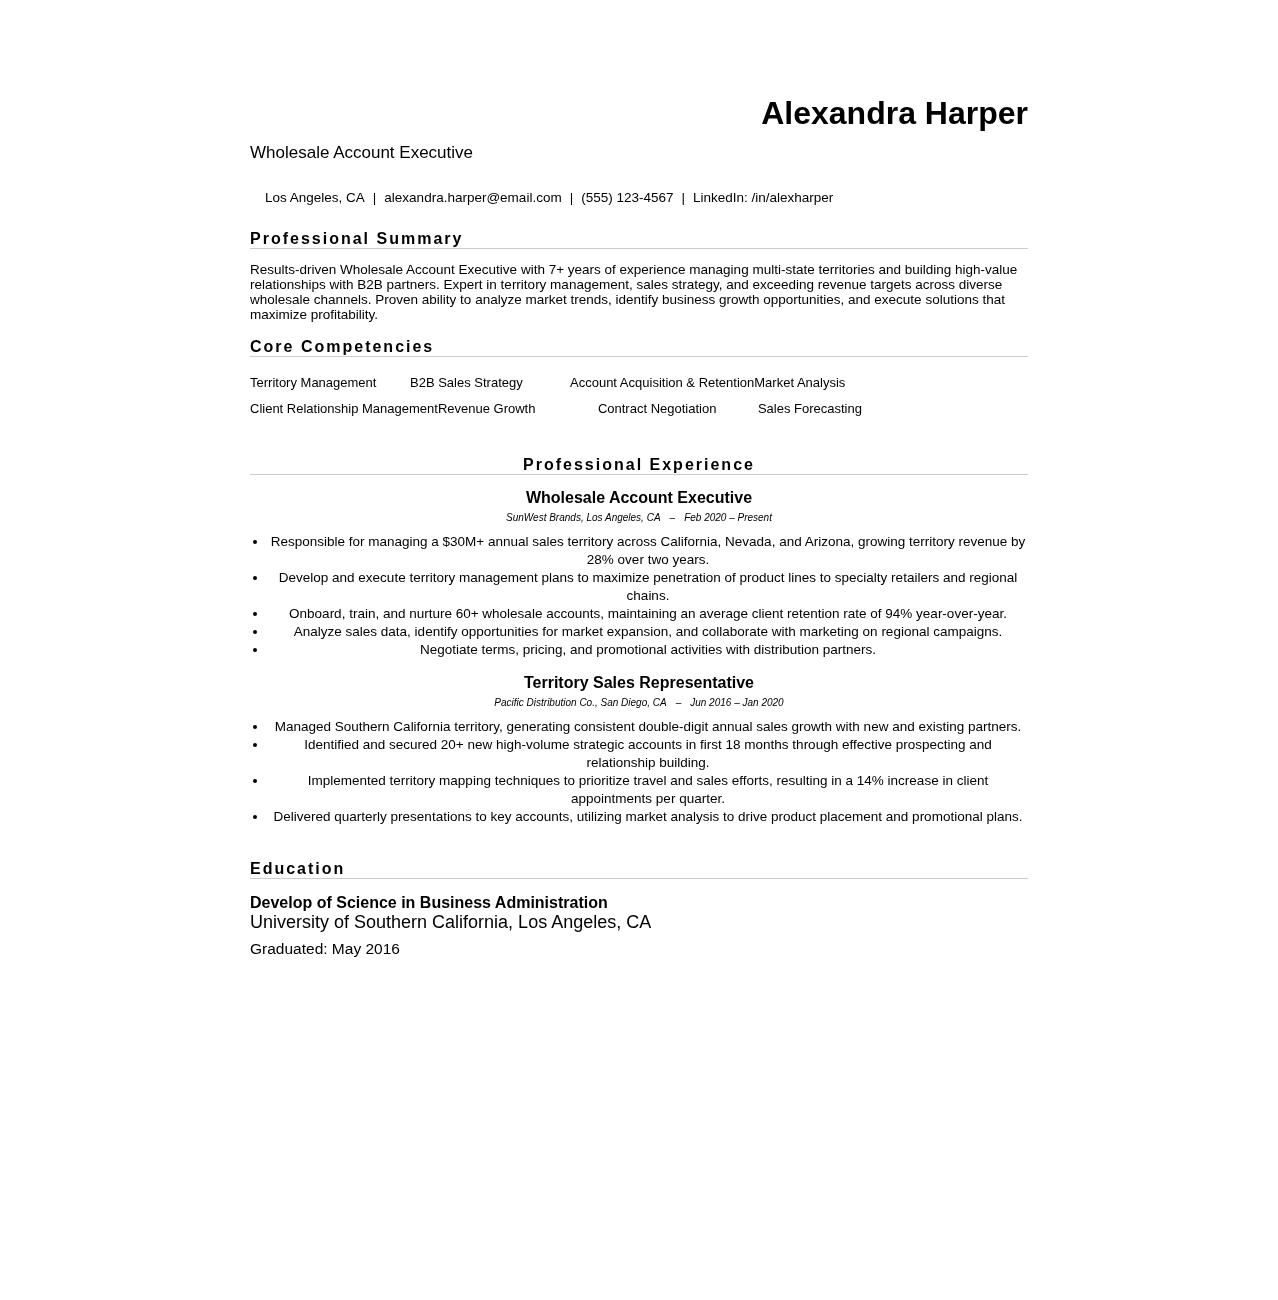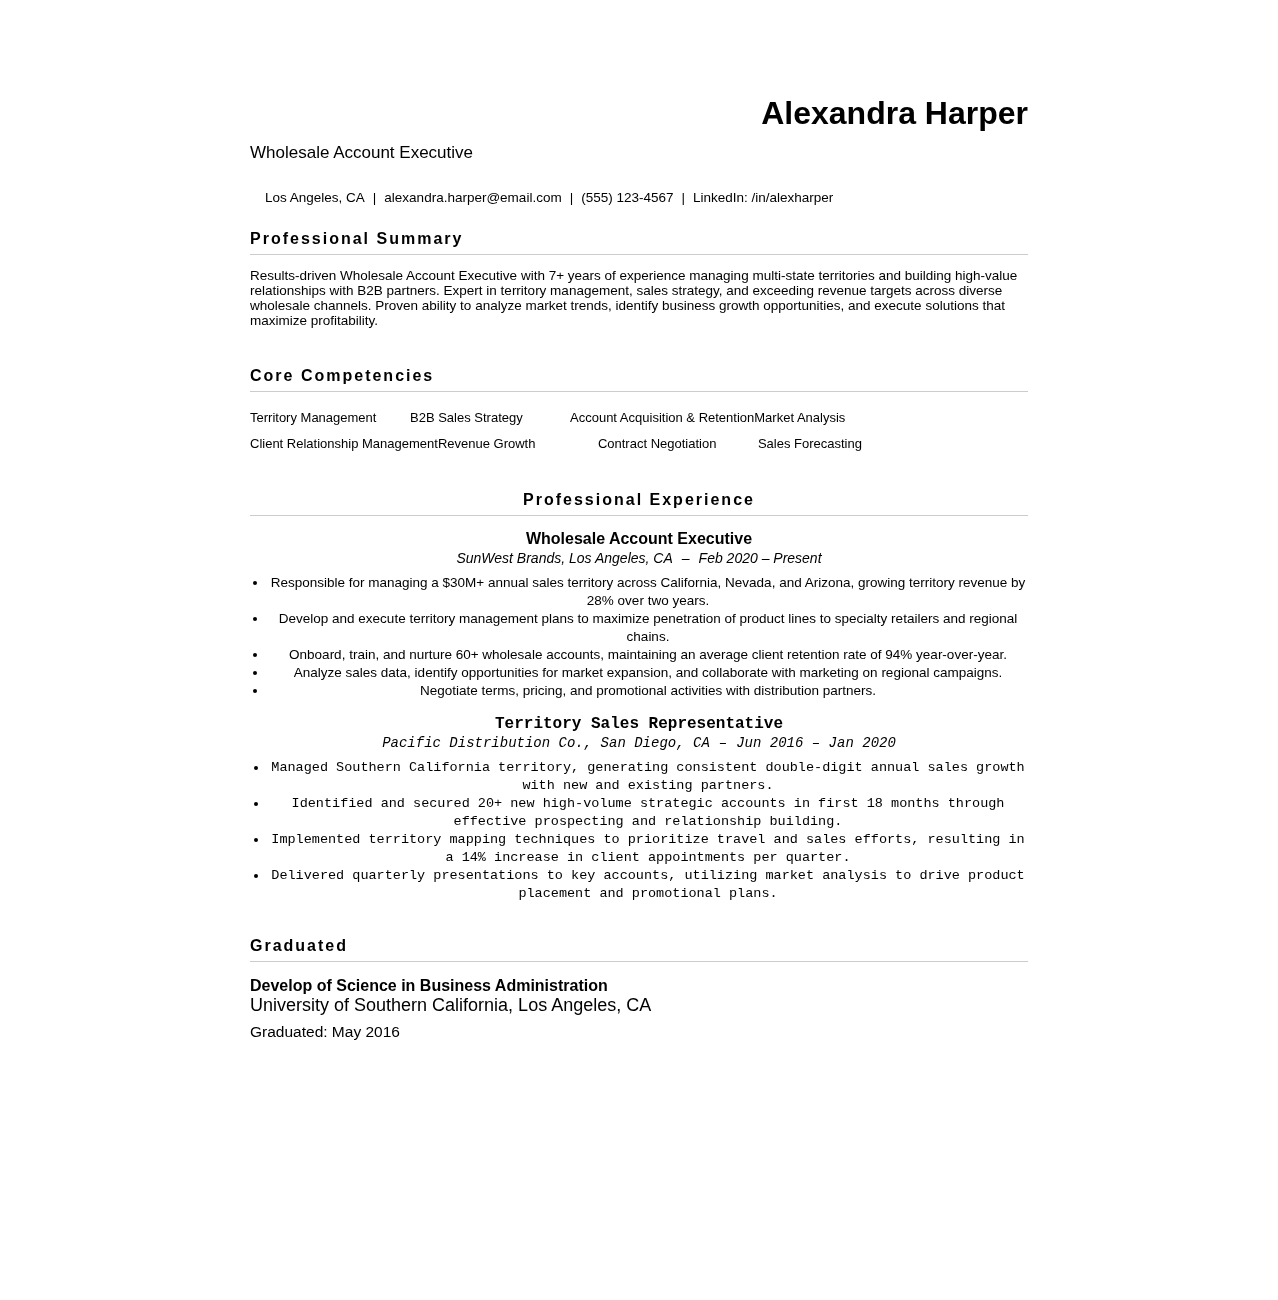--- a/index.html
+++ b/index.html
@@ -40,31 +40,30 @@
     margin: 15px;
     white-space: nowrap;
   }
   .contact-line .sep {
     display: inline-block;
     margin: 0 8px;
   }
 
   
   .section { margin-top: 24px; }
-  .section.competencies { margin-top: 39px; }
+  .section.competencies { margin-top: 16px; }
   .section.experience { margin-top: 34px; text-align: center; }
   .section.education { margin-top: 34px; }
 
   .section-heading {
     font-size: 16px;
     font-weight: bold;
     letter-spacing: 2px;
     line-height: 18px;
     margin: 0;
-    padding-bottom: 6px;
     border-bottom: 1px solid #cccccc;
   }
 
   
   .summary-text {
     font-size: 13.5px;
     line-height: 15px;
     margin: 13px 0 0 0;
   }
 
@@ -77,29 +76,29 @@
     display: inline-block;
     min-width: 160px;
     font-size: 13px;
     line-height: 26px;
     white-space: nowrap;
     vertical-align: top;
   }
 
   
   .job { margin-top: 13px; }
-  .job + .job { margin-top: 14px; font-family: Liberation Mono, monospace; }
+  .job + .job { margin-top: 14px; }
   .job-title {
     font-size: 16px;
     font-weight: bold;
     line-height: 20px;
     margin: 0;
   }
   .job-meta {
-    font-size: 14px;
+    font-size: 10px;
     font-style: italic;
     line-height: 17px;
     margin: 1px 0 0 0;
   }
   .job-meta .dash {
     display: inline-block;
     margin: 0 9px;
   }
   .bullet-list {
     margin: 7px 0 0 0;
@@ -174,19 +173,19 @@
 
       <li>Managed Southern California territory, generating consistent double-digit annual sales growth with new and existing partners.</li>
           <li>Identified and secured 20+ new high-volume strategic accounts in first 18 months through effective prospecting and relationship building.</li>
           <li>Implemented territory mapping techniques to prioritize travel and sales efforts, resulting in a 14% increase in client appointments per quarter.</li>
           <li>Delivered quarterly presentations to key accounts, utilizing market analysis to drive product placement and promotional plans.</li>
         </ul>
     </div>
   </section>
 
   <section class="section education">
-    <h2 class="section-heading">Graduated</h2>
+    <h2 class="section-heading">Education</h2>
     <p class="degree">Develop of Science in Business Administration</p>
     <p class="school">University of Southern California, Los Angeles, CA</p>
     <p class="graduated">Graduated: May 2016</p>
   </section>
 
 </div>
 
 </body></html>

